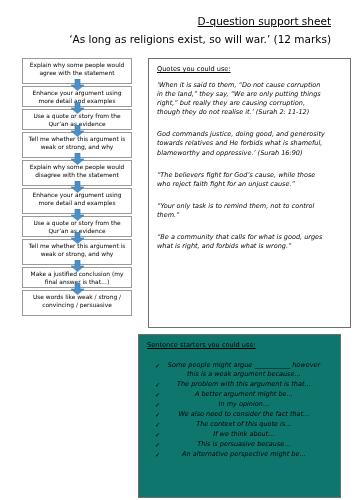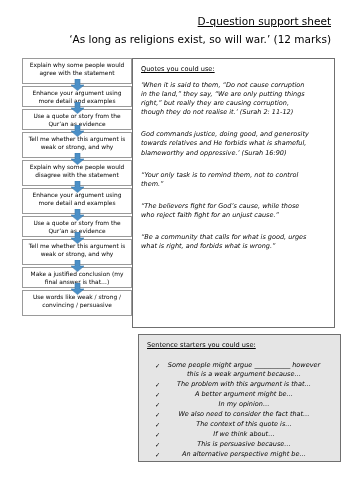--- a/index.html
+++ b/index.html
@@ -73,21 +73,21 @@
     position: relative;
     z-index: 3;
     margin-top: -5px;
     margin-bottom: -5px;
   }
   .flow-arrow svg { display: block; margin: 0 auto; }
 
   
   #quotes-panel {
     position: absolute;
-    left: 132px;
+    left: 148px;
     top: 58px;
     width: 203px;
     height: 270px;
     box-sizing: border-box;
     border: 1px solid #6f6f6f;
     background: #ffffff;
     padding: 6px 24px 4px 8px;
     overflow: hidden;
   }
   #quotes-heading {
@@ -104,24 +104,24 @@
     color: #000;
     margin-bottom: 13px;
   }
 
   
   #starters-panel {
     position: absolute;
     left: 138px;
     top: 334px;
     width: 203px;
-    height: 128px;
+    height: 164px;
     box-sizing: border-box;
     border: 1px solid #6f6f6f;
-    background: #e5e5e5;
+    background: #0f766e;
     padding: 6px 17px 4px 8px;
     overflow: hidden;
   }
   #starters-heading {
     font-size: 6.6px;
     line-height: 9px;
     text-decoration: underline;
     color: #000;
     margin-bottom: 11px;
   }
@@ -233,22 +233,22 @@
     <div class="flow-step">
       <div class="flow-box h3">Use words like weak / strong / convincing / persuasive</div>
     </div>
   </div>
 
 <div id="quotes-panel">
   <div id="quotes-heading">Quotes you could use:</div>
   <div id="quotes-list">
       <div class="quote-item">‘When it is said to them, “Do not cause corruption in the land,” they say, “We are only putting things right,” but really they are causing corruption, though they do not realise it.’ (Surah 2: 11-12)</div>
       <div class="quote-item">God commands justice, doing good, and generosity towards relatives and He forbids what is shameful, blameworthy and oppressive.’ (Surah 16:90)</div>
+      <div class="quote-item">“The believers fight for God’s cause, while those who reject faith fight for an unjust cause.”</div>
       <div class="quote-item">“Your only task is to remind them, not to control them.”</div>
-      <div class="quote-item">“The believers fight for God’s cause, while those who reject faith fight for an unjust cause.”</div>
       <div class="quote-item">“Be a community that calls for what is good, urges what is right, and forbids what is wrong.”</div>
     </div>
 </div>
 
 <div id="starters-panel">
   <div id="starters-heading">Sentence starters you could use:</div>
   <ul id="starters-list">
       <li><span class="tick">✓</span><span>Some people might argue ___________ however this is a weak argument because…</span></li>
       <li><span class="tick">✓</span><span>The problem with this argument is that…</span></li>
       <li><span class="tick">✓</span><span>A better argument might be…</span></li>

